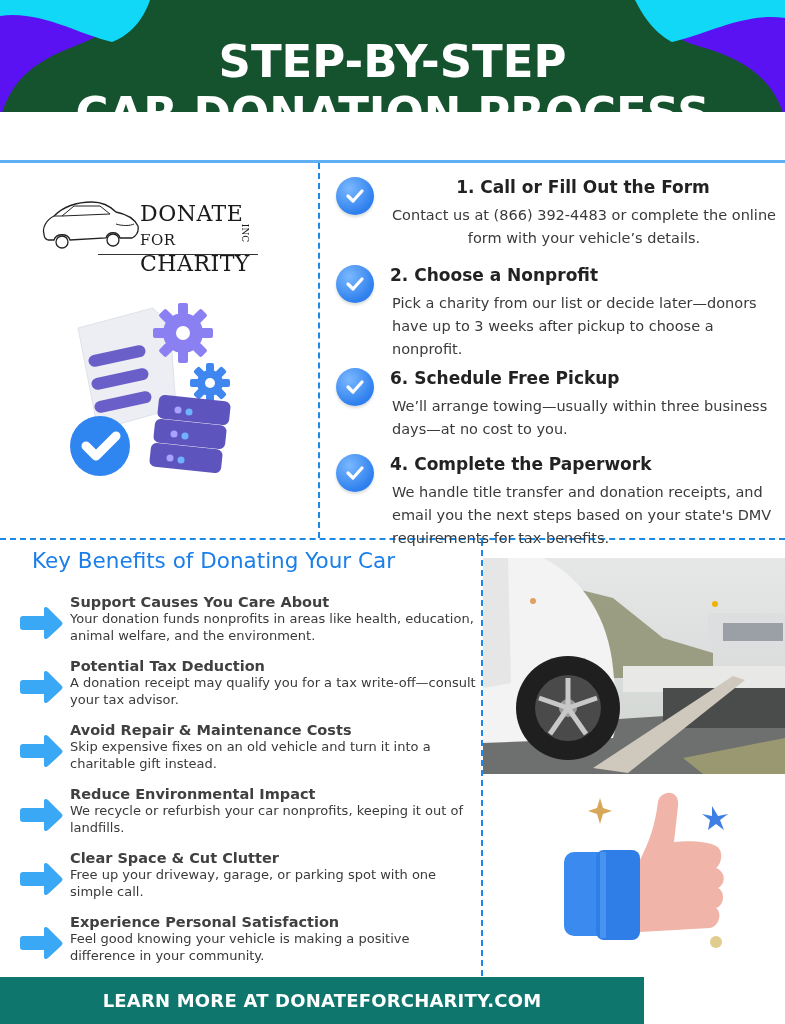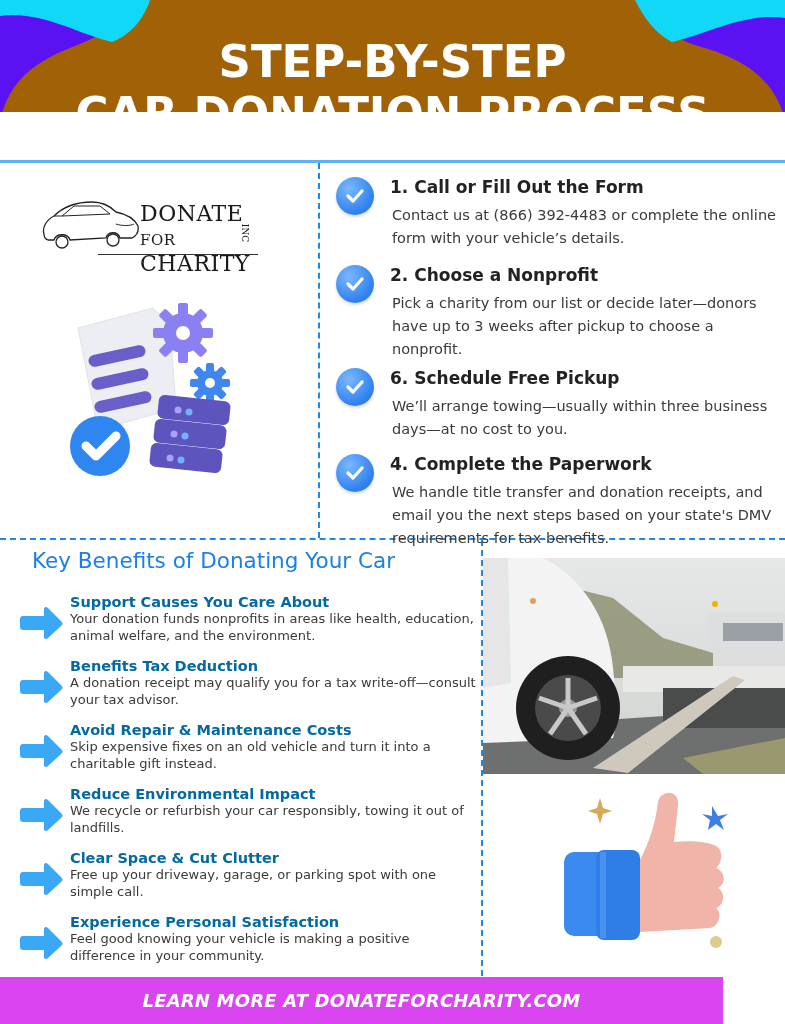--- a/index.html
+++ b/index.html
@@ -1,20 +1,20 @@
 <!DOCTYPE html>
 <html><head>
 <meta charset="utf-8">
 <style>
   * { box-sizing: border-box; margin: 0; padding: 0; }
   html, body { width: 785px; height: 1024px; overflow: hidden; background: #ffffff; }
   body { font-family: "DejaVu Sans", "Liberation Sans", sans-serif; color: #2a2a2a; position: relative; }
 
   
-  .header { position: absolute; left: 0; top: 0; width: 785px; height: 112px; background: #a16207; overflow: hidden; }
+  .header { position: absolute; left: 0; top: 0; width: 785px; height: 112px; background: #14532d; overflow: hidden; }
   .header svg.deco { position: absolute; left: 0; top: 0; }
   .header h1 { position: absolute; left: 0; top: 36px; width: 785px; text-align: center; color: #ffffff;
     font-family: "DejaVu Sans", sans-serif; font-weight: 700; font-size: 45px; line-height: 52px; letter-spacing: 0px; }
   .header h1 span { display: block; }
   .header-rule { position: absolute; left: 0; top: 160px; width: 785px; height: 3px; background: #5fb0f5; }
   .vdash-top { position: absolute; left: 318px; top: 163px; height: 375px; border-left: 2px dashed #1e88e5; }
   .hdash-mid { position: absolute; left: 0; top: 538px; width: 785px; border-top: 2px dashed #1e88e5; }
   .vdash-bot { position: absolute; left: 481px; top: 540px; height: 436px; border-left: 2px dashed #1e88e5; }
 
   .logo { position: absolute; left: 40px; top: 198px; width: 222px; height: 64px; }
@@ -31,30 +31,30 @@
     background: radial-gradient(circle at 35% 30%, #7ab8ff, #2f80ee 70%); box-shadow: 0 2px 3px rgba(0,0,0,0.15); }
   .step .check svg { position: absolute; left: 9px; top: 10px; }
   .step h3 { font-weight: 700; font-size: 17px; line-height: 22px; color: #222; margin-top: 8px; }
   .step p { font-size: 14.5px; line-height: 23px; color: #3a3a3a; margin-top: 6px; padding-left: 2px; }
 
   
   .benefits-title { position: absolute; left: 32px; top: 548px; font-weight: 400; font-size: 21.5px; color: #1a7fe8; letter-spacing: 0; }
   .benefits { position: absolute; left: 18px; top: 594px; width: 460px; }
   .benefit { position: relative; padding-left: 52px; height: 64px; }
   .benefit .arrow { position: absolute; left: 2px; top: 12px; }
-  .benefit h4 { font-weight: 700; font-size: 14.5px; line-height: 17px; color: #0369a1; }
+  .benefit h4 { font-weight: 700; font-size: 14.5px; line-height: 17px; color: #404040; }
   .benefit p { font-size: 13px; line-height: 16.5px; color: #3a3a3a; }
 
   
   .photo { position: absolute; left: 483px; top: 558px; width: 302px; height: 216px; overflow: hidden; background: #d9dcd8; }
 
   .thumbs { position: absolute; left: 540px; top: 780px; width: 220px; height: 190px; }
 
   
-  .footer { position: absolute; left: 0; top: 977px; width: 723px; height: 47px; background: #d946ef; font-style: italic; }
+  .footer { position: absolute; left: 0; top: 977px; width: 644px; height: 47px; background: #0f766e; }
   .footer-label { display: block; text-align: center; color: #fff; font-weight: 700; font-size: 18px; line-height: 47px; letter-spacing: 0.2px; }
 </style>
 </head>
 <body>
 
 <div class="header">
   <svg class="deco" width="785" height="160" viewBox="0 0 785 160">
 
     <path d="M0,0 L125,0 C118,30 95,38 70,48 C35,62 10,80 0,120 Z" fill="#5b12f2"></path>
 
@@ -139,21 +139,21 @@
       <circle cx="127" cy="138" r="3.5" fill="#6fb3ff"></circle>
     <circle cx="112" cy="160" r="3.5" fill="#a9a2ff"></circle>
       <circle cx="123" cy="162" r="3.5" fill="#6fb3ff"></circle>
   </g>
 
   <circle cx="42" cy="148" r="30" fill="#2f86f0"></circle>
   <path d="M28,148 L38,158 L58,138" fill="none" stroke="#ffffff" stroke-width="9" stroke-linecap="round" stroke-linejoin="round"></path>
 </svg>
 
 <div class="steps">
-  <div class="step" style="height:80px;">
+  <div class="step" style="height:80px;text-align:center;">
     <span class="check">
         <svg width="20" height="18" viewBox="0 0 20 18">
           <path d="M3,9 L8,14 L17,4" fill="none" stroke="#fff" stroke-width="3.2" stroke-linecap="round" stroke-linejoin="round"></path>
         </svg>
       </span>
     <h3>1. Call or Fill Out the Form</h3>
     <p>Contact us at (866) 392-4483 or complete the online form with your vehicle’s details.</p>
   </div>
   <div class="step" style="height:95px;">
     <span class="check">
@@ -190,36 +190,36 @@
     <svg class="arrow" width="44" height="34" viewBox="0 0 44 34">
         <path d="M3,10 L24,10 L24,3 C24,1 26,0 28,2 L41,15 C43,17 43,18 41,20 L28,32 C26,34 24,33 24,31 L24,24 L3,24 C1,24 0,23 0,21 L0,13 C0,11 1,10 3,10 Z" fill="#3aa8f5"></path>
       </svg>
     <h4>Support Causes You Care About</h4>
     <p>Your donation funds nonprofits in areas like health, education, animal welfare, and the environment.</p>
   </div>
   <div class="benefit">
     <svg class="arrow" width="44" height="34" viewBox="0 0 44 34">
         <path d="M3,10 L24,10 L24,3 C24,1 26,0 28,2 L41,15 C43,17 43,18 41,20 L28,32 C26,34 24,33 24,31 L24,24 L3,24 C1,24 0,23 0,21 L0,13 C0,11 1,10 3,10 Z" fill="#3aa8f5"></path>
       </svg>
-    <h4>Benefits Tax Deduction</h4>
+    <h4>Potential Tax Deduction</h4>
     <p>A donation receipt may qualify you for a tax write-off—consult your tax advisor.</p>
   </div>
   <div class="benefit">
     <svg class="arrow" width="44" height="34" viewBox="0 0 44 34">
         <path d="M3,10 L24,10 L24,3 C24,1 26,0 28,2 L41,15 C43,17 43,18 41,20 L28,32 C26,34 24,33 24,31 L24,24 L3,24 C1,24 0,23 0,21 L0,13 C0,11 1,10 3,10 Z" fill="#3aa8f5"></path>
       </svg>
     <h4>Avoid Repair &amp; Maintenance Costs</h4>
     <p>Skip expensive fixes on an old vehicle and turn it into a charitable gift instead.</p>
   </div>
   <div class="benefit">
     <svg class="arrow" width="44" height="34" viewBox="0 0 44 34">
         <path d="M3,10 L24,10 L24,3 C24,1 26,0 28,2 L41,15 C43,17 43,18 41,20 L28,32 C26,34 24,33 24,31 L24,24 L3,24 C1,24 0,23 0,21 L0,13 C0,11 1,10 3,10 Z" fill="#3aa8f5"></path>
       </svg>
     <h4>Reduce Environmental Impact</h4>
-    <p>We recycle or refurbish your car responsibly, towing it out of landfills.</p>
+    <p>We recycle or refurbish your car nonprofits, keeping it out of landfills.</p>
   </div>
   <div class="benefit">
     <svg class="arrow" width="44" height="34" viewBox="0 0 44 34">
         <path d="M3,10 L24,10 L24,3 C24,1 26,0 28,2 L41,15 C43,17 43,18 41,20 L28,32 C26,34 24,33 24,31 L24,24 L3,24 C1,24 0,23 0,21 L0,13 C0,11 1,10 3,10 Z" fill="#3aa8f5"></path>
       </svg>
     <h4>Clear Space &amp; Cut Clutter</h4>
     <p>Free up your driveway, garage, or parking spot with one simple call.</p>
   </div>
   <div class="benefit">
     <svg class="arrow" width="44" height="34" viewBox="0 0 44 34">

